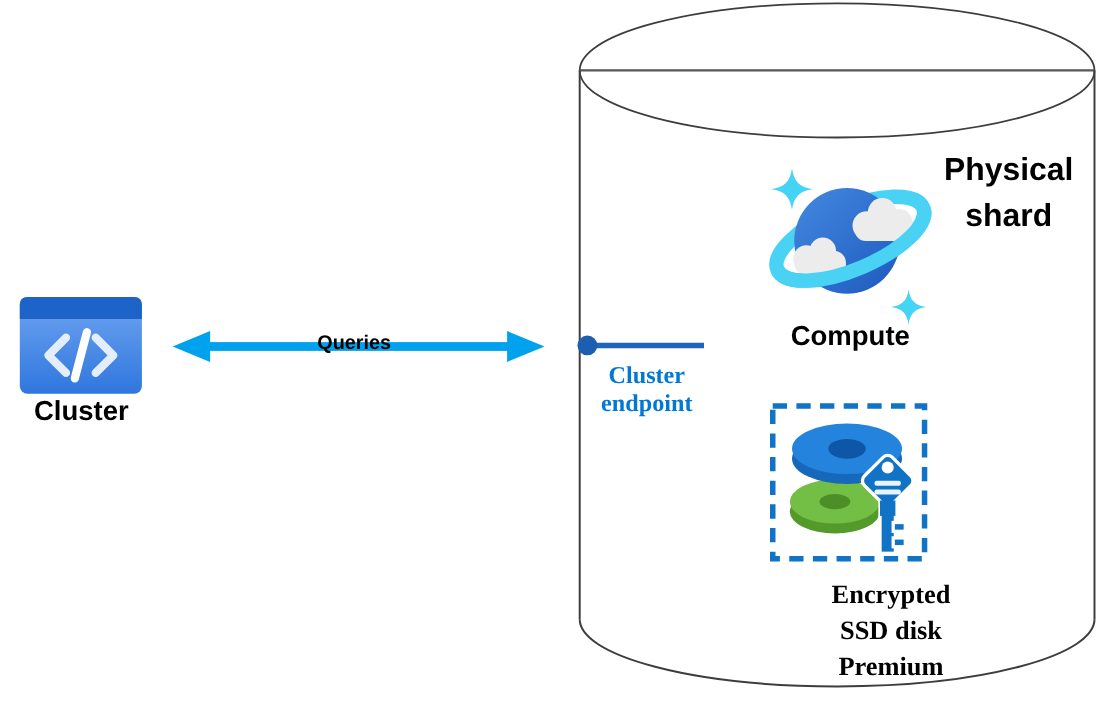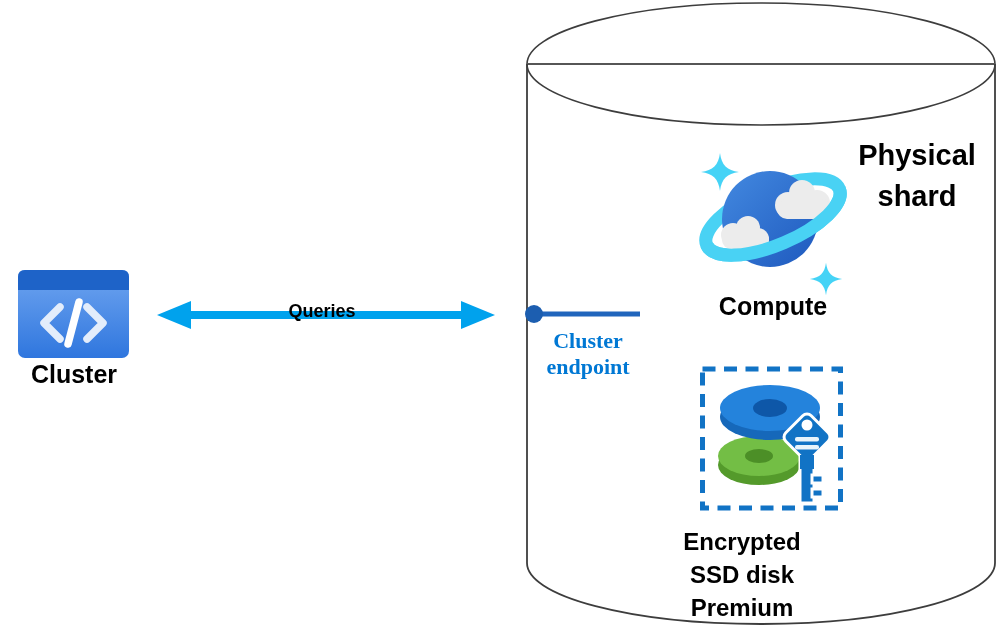--- a/index.html
+++ b/index.html
@@ -21,21 +21,21 @@
     text-align: center;
     font-weight: 700;
     color: #000000;
     white-space: nowrap;
   }
   .app-label      { left: 10px;  top: 357px; width: 128px; font-size: 25px; line-height: 35px; }
   .queries-label  { left: 222px; top: 301px; width: 200px; font-size: 18px; z-index: 5; }
   .endpoint-label { left: 524px; top: 328px; width: 128px; font-size: 22px; line-height: 26px; color: #0078D4; font-family: Liberation Serif, serif; }
   .shard-title    { left: 844px; top: 135px; width: 146px; font-size: 29px; line-height: 41px; }
   .compute-label  { left: 701px; top: 292px; width: 144px; font-size: 25px; }
-  .disk-label     { left: 660px; top: 525px; width: 164px; font-size: 24px; line-height: 33px; }
+  .disk-label     { left: 728px; top: 525px; width: 164px; font-size: 24px; line-height: 33px; font-family: Liberation Serif, serif; }
 
   .cylinder-svg  { left: 524px; top: 1px; }
   .app-svg       { left: 17px;  top: 269px; }
   .arrow-svg     { left: 155px; top: 299px; }
   .endpoint-svg  { left: 523px; top: 303px; z-index: 6; }
   .compute-svg   { left: 695px; top: 143px; }
   .disk-svg      { left: 697px; top: 363px; }
 </style>
 </head>
 <body>

